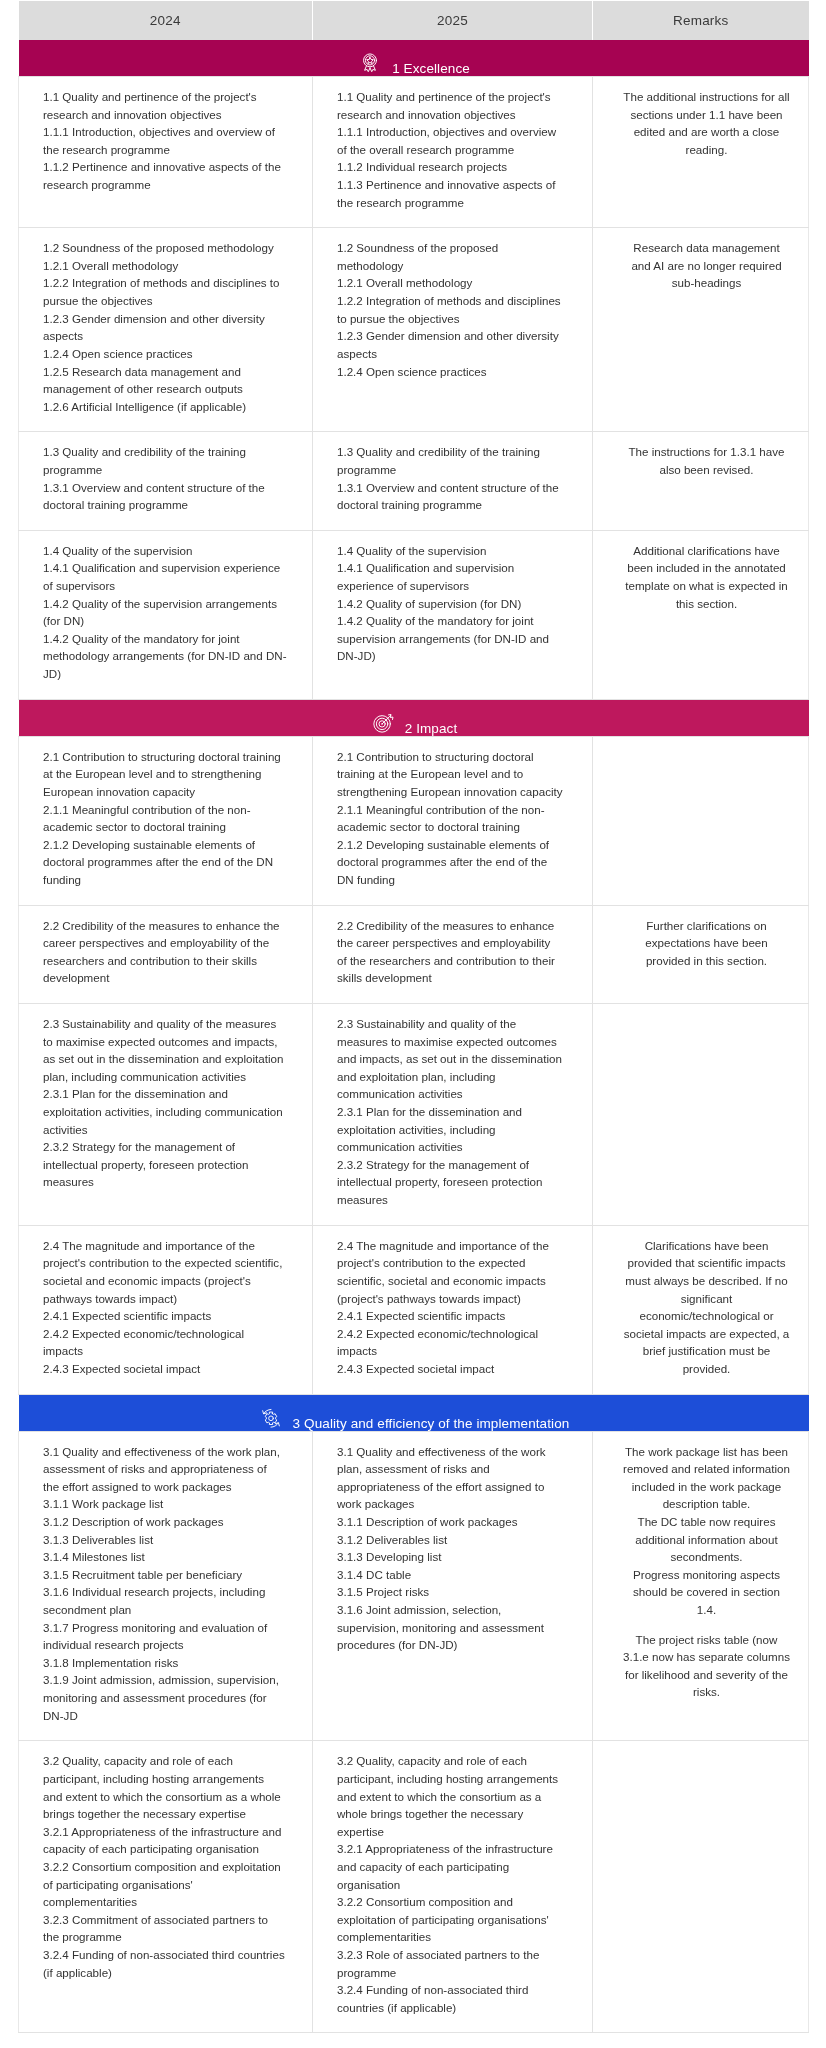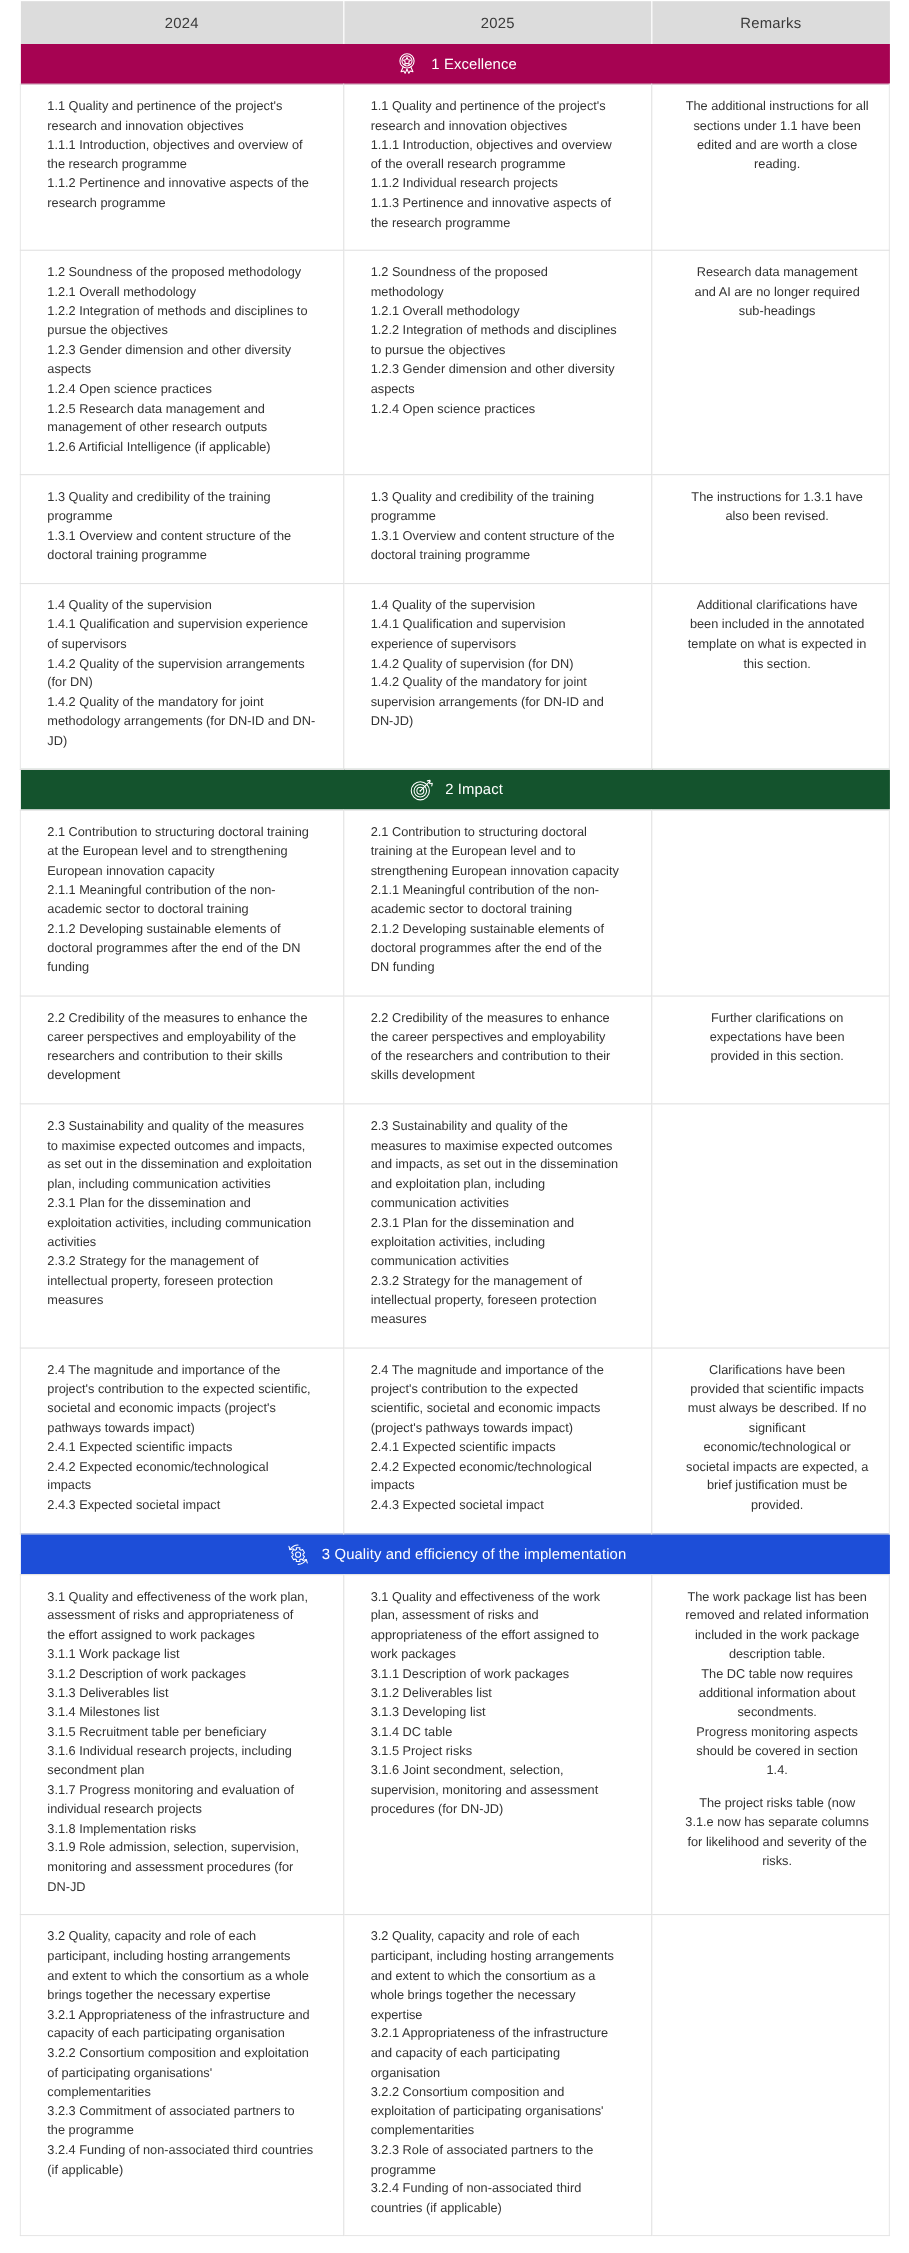--- a/index.html
+++ b/index.html
@@ -41,21 +41,21 @@
   thead th.h-2024 { border-left: none; }
   thead th.h-rem  { border-right: none; }
 
   tr.section-row td {
     background: #a60352;
     padding: 0;
     border: none;
   }
   .section-band {
     display: flex;
-    align-items: center;
+    align-items: flex-end;
     justify-content: center;
     gap: 9px;
     height: 36px;
     color: #ffffff;
     font-size: 13.5px;
     font-weight: normal;
     letter-spacing: .1px;
   }
   .section-band .sec-icon {
     display: inline-flex;
@@ -210,21 +210,21 @@
             <span class="line">DN-JD)</span>
           </td>
           <td class="cell last">
             <span class="line">Additional clarifications have</span>
             <span class="line">been included in the annotated</span>
             <span class="line">template on what is expected in</span>
             <span class="line">this section.</span>
           </td>
         </tr>
         <tr class="section-row">
-          <td colspan="3" style="background: #14532d;">
+          <td colspan="3" style="background: #be185d;">
             <div class="section-band">
               <span class="sec-icon">
                 <svg id="tpl-target-dartboard-icon" viewBox="0 0 32 32" width="24" height="24" fill="none" stroke="#ffffff" stroke-width="1.3" stroke-linecap="round" stroke-linejoin="round">
     <circle cx="14.8" cy="17.2" r="11"></circle>
     <circle cx="14.8" cy="17.2" r="7.6"></circle>
     <circle cx="14.8" cy="17.2" r="4.2"></circle>
     <circle cx="14.8" cy="17.2" r="1.1" fill="#ffffff" stroke="none"></circle>
     <path d="M14.8 17.2L26.4 5.8"></path>
     <path d="M23.3 5.2l3.3-.6-.5 3.3"></path>
     <path d="M26.1 8.6l3.2-.5-.6 3.2"></path>
@@ -361,35 +361,35 @@
             <span class="line">3.1.1 Work package list</span>
             <span class="line">3.1.2 Description of work packages</span>
             <span class="line">3.1.3 Deliverables list</span>
             <span class="line">3.1.4 Milestones list</span>
             <span class="line">3.1.5 Recruitment table per beneficiary</span>
             <span class="line">3.1.6 Individual research projects, including</span>
             <span class="line">secondment plan</span>
             <span class="line">3.1.7 Progress monitoring and evaluation of</span>
             <span class="line">individual research projects</span>
             <span class="line">3.1.8 Implementation risks</span>
-            <span class="line">3.1.9 Role admission, selection, supervision,</span>
+            <span class="line">3.1.9 Joint admission, admission, supervision,</span>
             <span class="line">monitoring and assessment procedures (for</span>
             <span class="line">DN-JD</span>
           </td>
           <td class="cell">
             <span class="line">3.1 Quality and effectiveness of the work</span>
             <span class="line">plan, assessment of risks and</span>
             <span class="line">appropriateness of the effort assigned to</span>
             <span class="line">work packages</span>
             <span class="line">3.1.1 Description of work packages</span>
             <span class="line">3.1.2 Deliverables list</span>
             <span class="line">3.1.3 Developing list</span>
             <span class="line">3.1.4 DC table</span>
             <span class="line">3.1.5 Project risks</span>
-            <span class="line">3.1.6 Joint secondment, selection,</span>
+            <span class="line">3.1.6 Joint admission, selection,</span>
             <span class="line">supervision, monitoring and assessment</span>
             <span class="line">procedures (for DN-JD)</span>
           </td>
           <td class="cell last">
             <span class="line">The work package list has been</span>
             <span class="line">removed and related information</span>
             <span class="line">included in the work package</span>
             <span class="line">description table.</span>
             <span class="line">The DC table now requires</span>
             <span class="line">additional information about</span>

